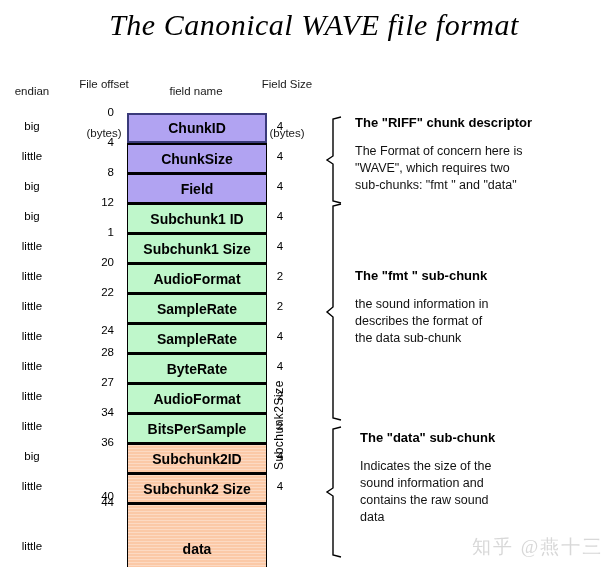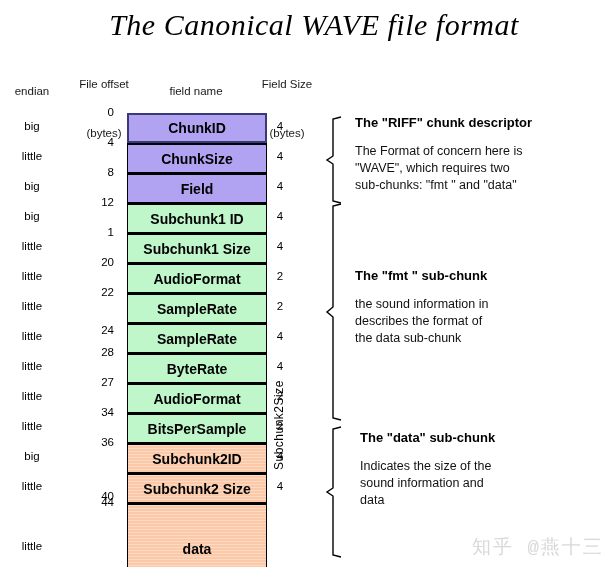--- a/index.html
+++ b/index.html
@@ -162,21 +162,21 @@
 
   
   #watermark {
     position: absolute;
     left: 472px;
     top: 534px;
     font-size: 19px;
     color: #d8d8d8;
     letter-spacing: 2px;
     white-space: nowrap;
-    font-family: Liberation Mono, monospace;
+    font-family: Liberation Serif, serif;
   }
 </style>
 </head>
 <body>
 
 <div id="canvas">
 
   <div class="title">The Canonical WAVE file format</div>
 
   <div class="col-head" id="head-endian">
@@ -322,19 +322,20 @@
       <div>describes the format of</div>
       <div>the data sub-chunk</div>
     </div>
   </div>
 
   <div class="anno" id="anno-data">
     <div class="anno-title">The "data" sub-chunk</div>
     <div class="anno-body">
       <div>Indicates the size of the</div>
       <div>sound information and</div>
+      <div>contains the raw sound</div>
       <div>data</div>
     </div>
   </div>
 
   <div id="watermark">知乎 @燕十三</div>
 
 </div>
 
 </body></html>

